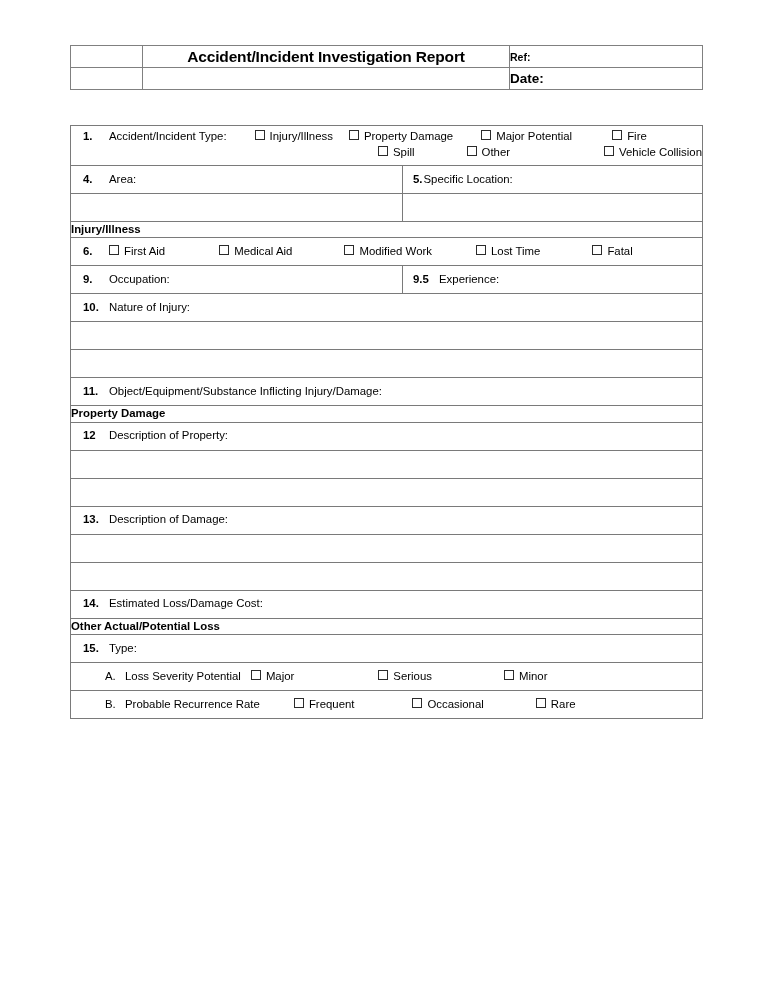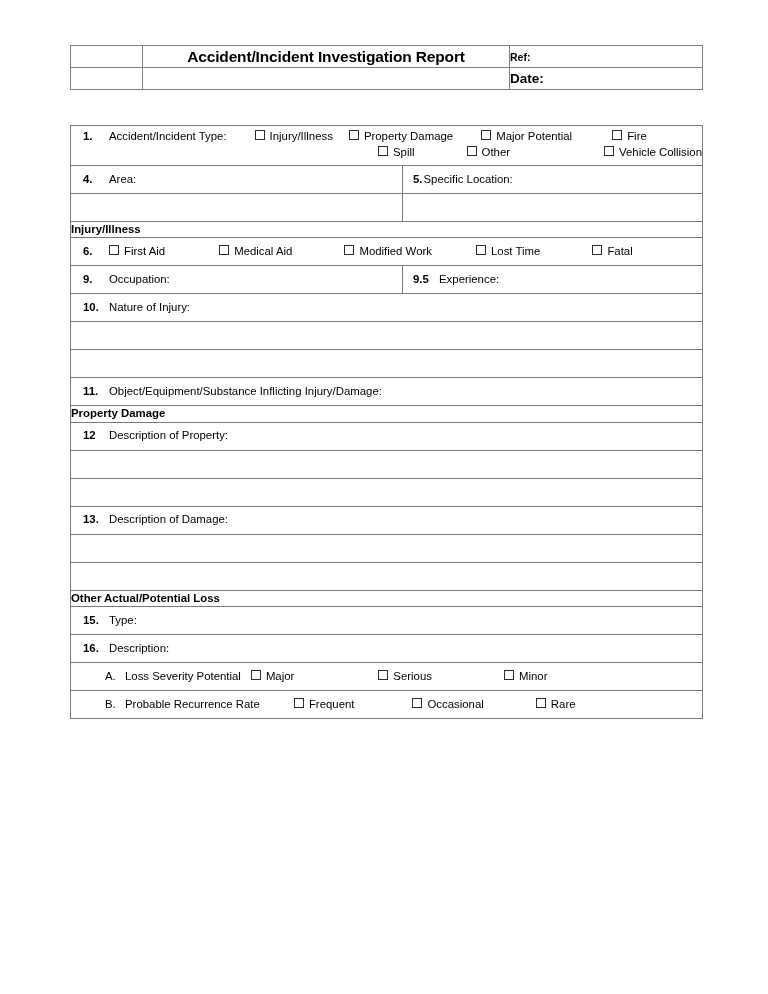--- a/index.html
+++ b/index.html
@@ -268,40 +268,40 @@
           </div>
         </td>
       </tr>
       <tr class="r-h28">
         <td colspan="2"></td>
       </tr>
       <tr class="r-h28">
         <td colspan="2"></td>
       </tr>
 
+      <tr class="r-h28">
+        <td colspan="2">
+          <div class="cellpad">
+            <span class="num-w">14.</span><span>Estimated Loss/Damage Cost:</span>
+          </div>
+        </td>
+      </tr>
 
       <tr>
         <td colspan="2" class="section-head">Other Actual/Potential Loss</td>
       </tr>
 
       <tr class="r-h28">
         <td colspan="2">
           <div class="cellpad">
             <span class="num-w">15.</span><span>Type:</span>
           </div>
         </td>
       </tr>
 
-      <tr class="r-h28">
-        <td colspan="2">
-          <div class="cellpad">
-            <span class="num-w">16.</span><span>Description:</span>
-          </div>
-        </td>
-      </tr>
 
 
 
       <tr class="r-h28">
         <td colspan="2">
           <div class="cellpad" style="padding-left:34px;white-space:nowrap">
             <span style="display:inline-block;width:20px">A.</span><span>Loss Severity Potential</span><span style="display:inline-block;width:10px"></span><span class="cb-item"><span class="cb"></span><span>Major</span></span><span style="display:inline-block;width:84px"></span><span class="cb-item"><span class="cb"></span><span>Serious</span></span><span style="display:inline-block;width:72px"></span><span class="cb-item"><span class="cb"></span><span>Minor</span></span>
           </div>
         </td>
       </tr>

